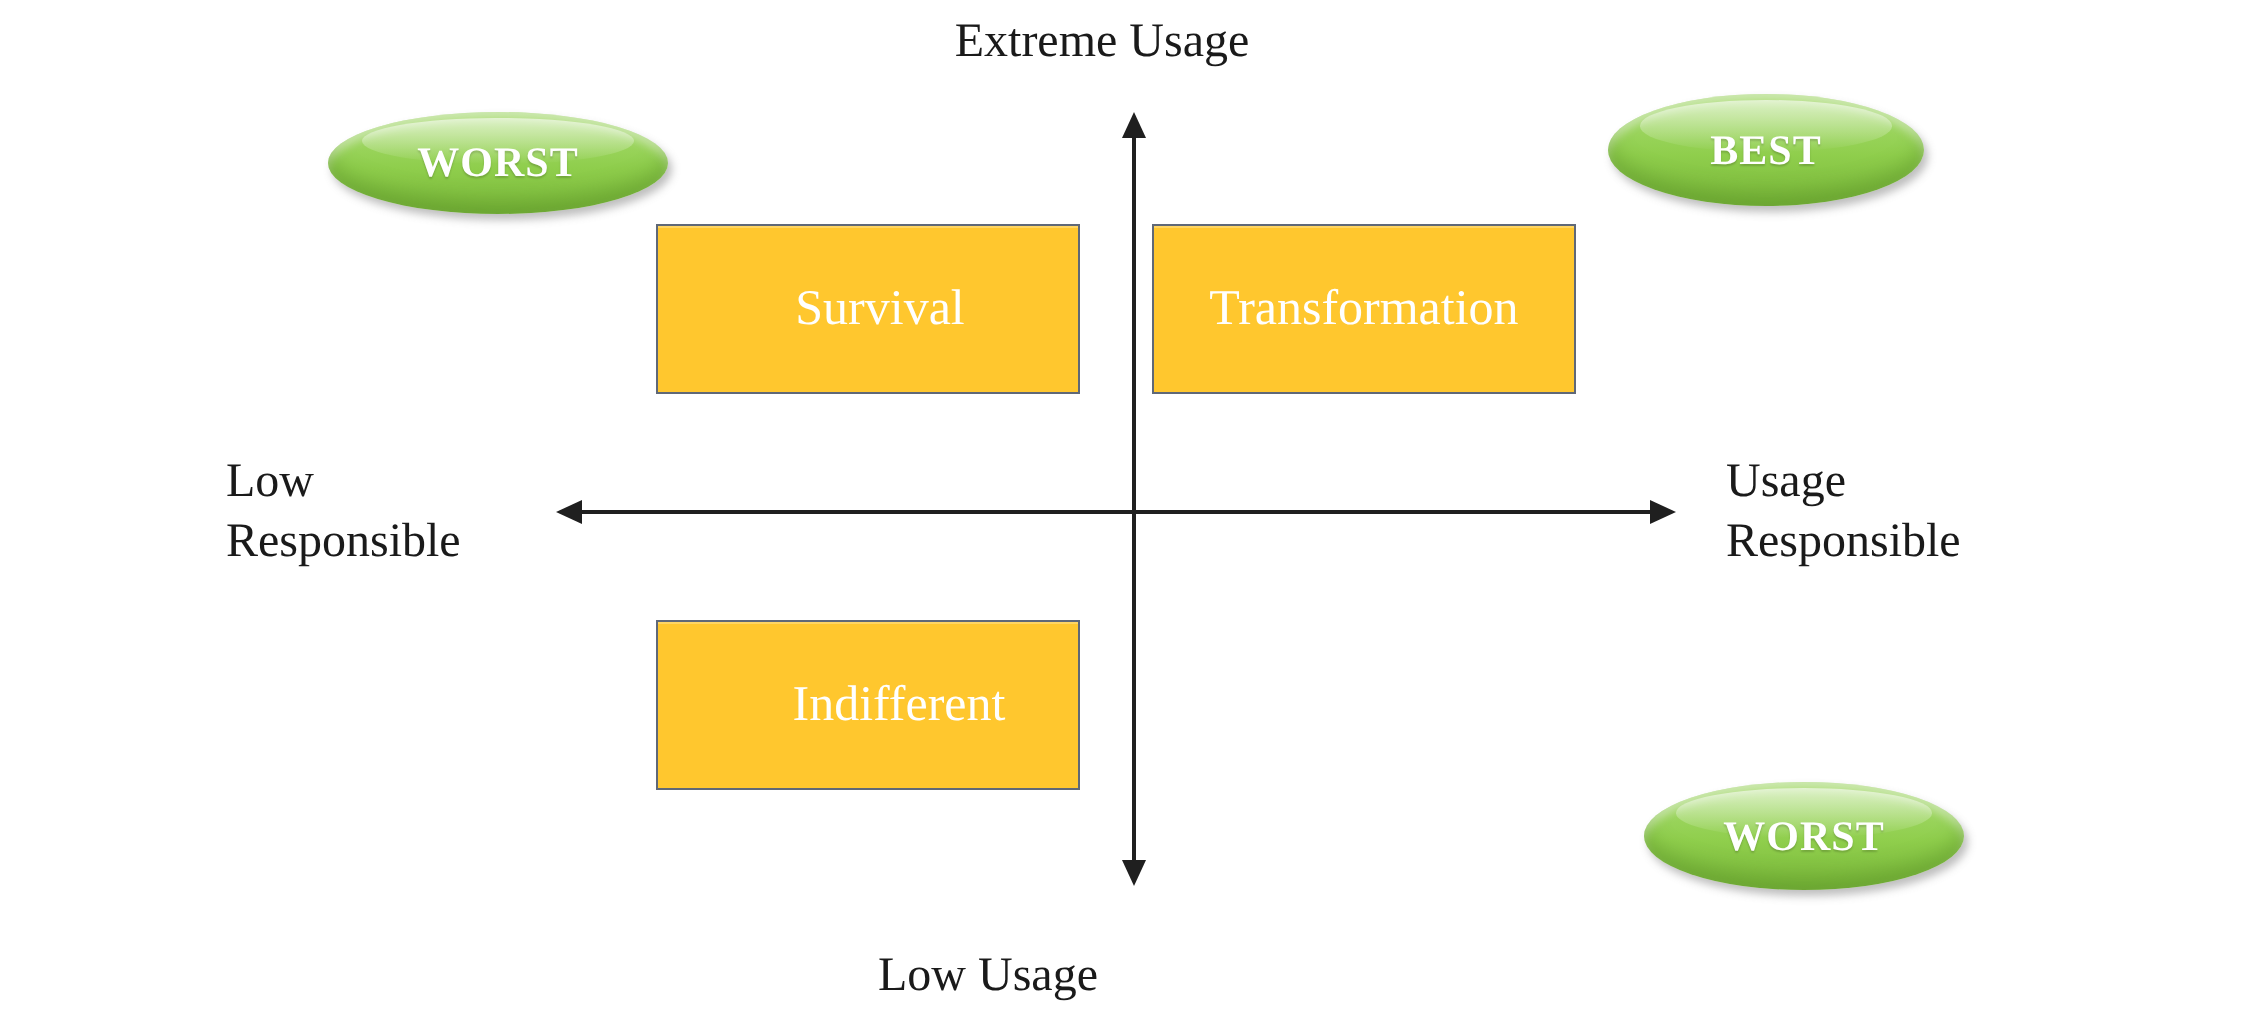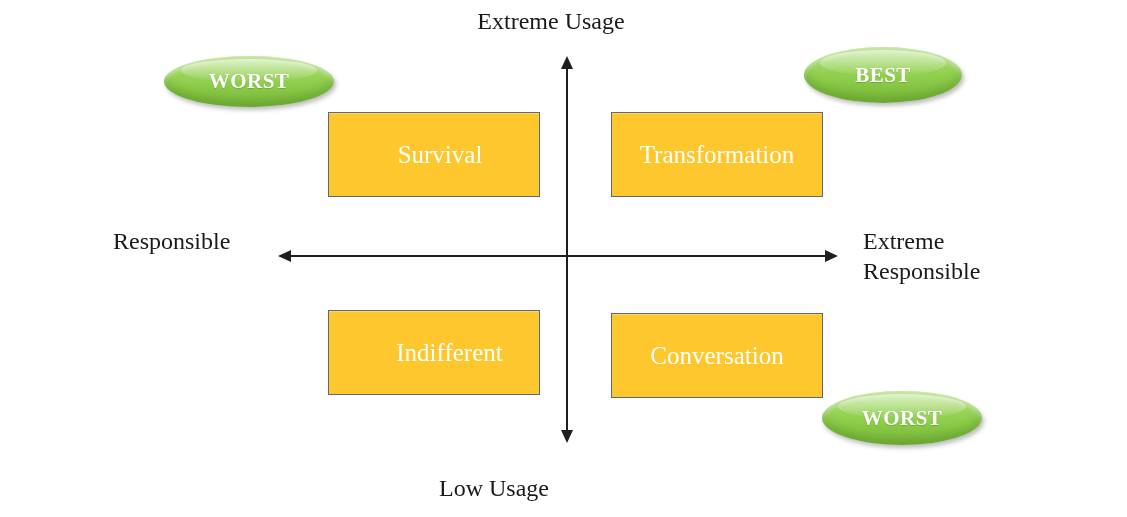--- a/index.html
+++ b/index.html
@@ -70,21 +70,21 @@
     position: absolute;
     width: 212px; height: 85px;
     background: var(--box-fill, #ffc72e);
     border: 1.5px solid var(--box-border, #5f6877);
     display: flex; align-items: center; justify-content: center;
     color: var(--box-text, #ffffff);
     font-size: 25px;
     box-shadow: inset 0 1px 0 rgba(255,255,255,0.25);
   }
   .qbox.tl { left: 328px; top: 112px; padding-left: 12px; }
-  .qbox.tr { left: 611px; top: 112px; }
+  .qbox.tr { left: 576px; top: 112px; }
   .qbox.bl { left: 328px; top: 310px; padding-left: 31px; }
   .qbox.br { left: 611px; top: 313px; }
 
   
   .badge {
     position: absolute;
     border-radius: 50%;
     display: flex; align-items: center; justify-content: center;
     color: var(--badge-text, #ffffff);
     font-weight: bold;
@@ -117,47 +117,45 @@
 </head>
 <body>
 
 <div class="canvas">
 
   <div class="axis-label top">Extreme Usage</div>
 
   <div class="axis-label bottom">Low Usage</div>
 
   <div class="axis-label left">
+    <div>Low</div>
     <div>Responsible</div>
   </div>
 
   <div class="axis-label right">
-    <div>Extreme</div>
+    <div>Usage</div>
     <div>Responsible</div>
   </div>
 
   <div class="vline"></div>
   <div class="hline"></div>
   <div class="arrowhead up"></div>
   <div class="arrowhead down"></div>
   <div class="arrowhead left-a"></div>
   <div class="arrowhead right-a"></div>
 
   <div class="qbox tl">
     <span>Survival</span>
   </div>
   <div class="qbox tr">
     <span>Transformation</span>
   </div>
   <div class="qbox bl">
     <span>Indifferent</span>
   </div>
-  <div class="qbox br">
-    <span>Conversation</span>
-  </div>
 
   <div class="badge best">
     <span>BEST</span>
   </div>
   <div class="badge worst">
     <span>WORST</span>
   </div>
   <div class="badge base">
     <span>WORST</span>
   </div>

